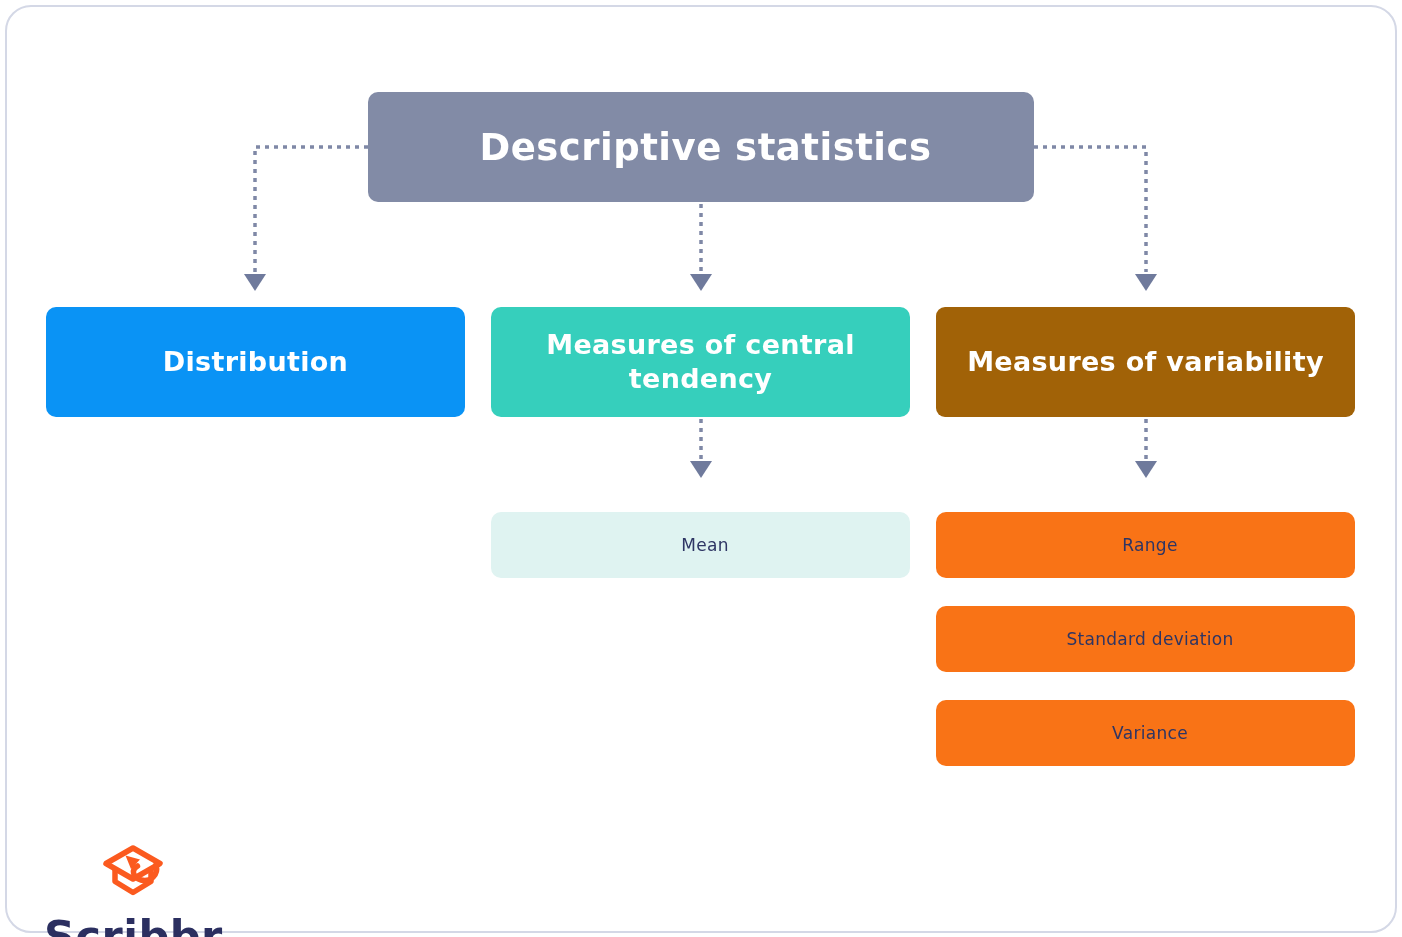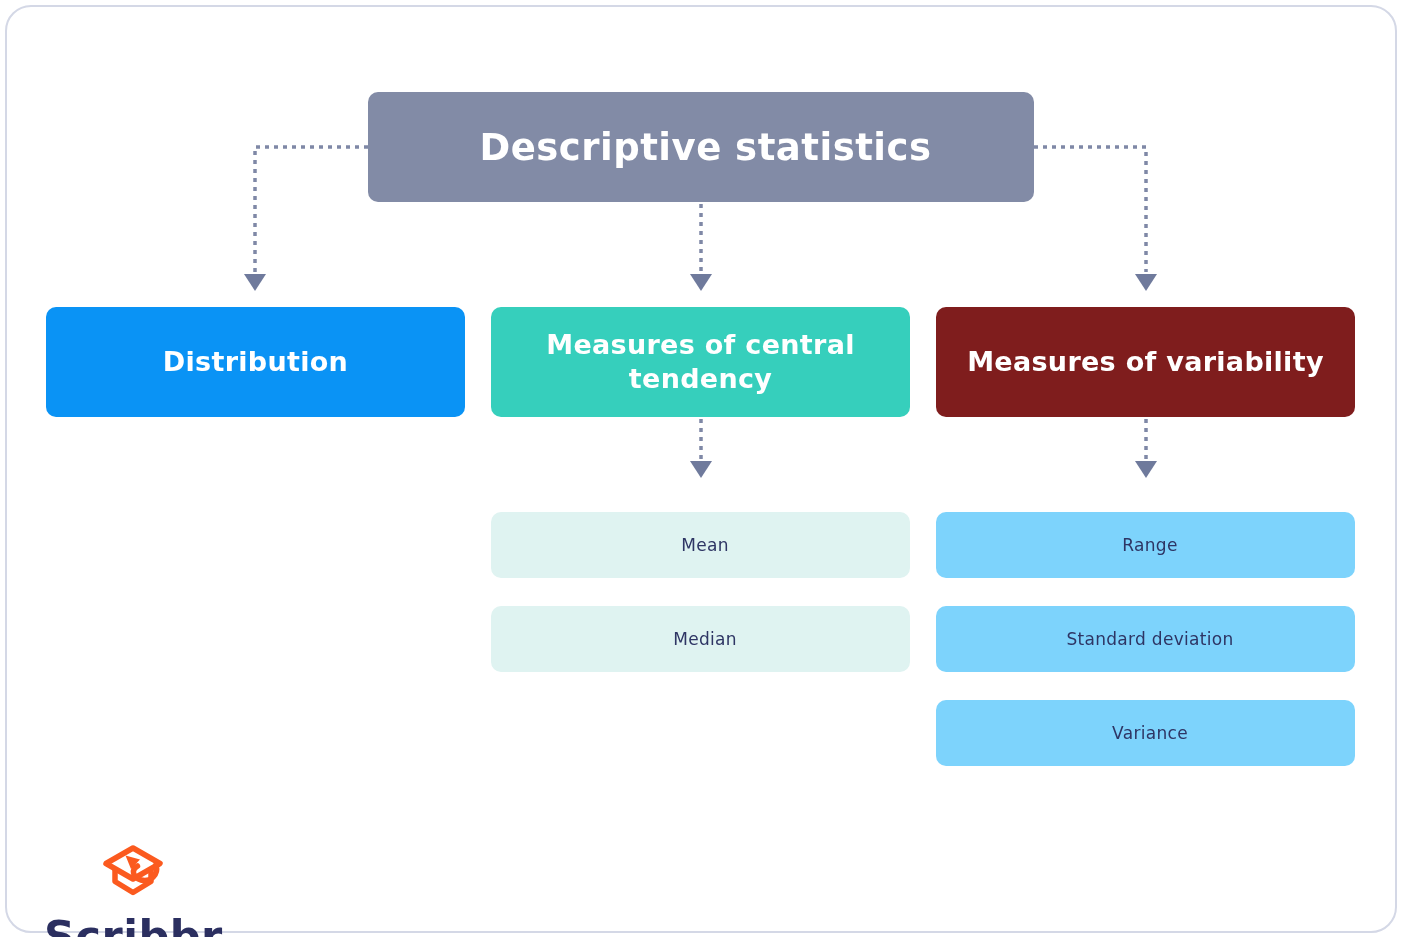--- a/index.html
+++ b/index.html
@@ -61,30 +61,30 @@
     width: 419px; height: 110px;
     color: #ffffff;
     font-size: 27px;
     font-weight: bold;
     line-height: 1.25;
     padding: 0 30px;
     letter-spacing: 0.3px;
   }
   .branch-blue   { left: 46px;  background: #0a93f5; }
   .branch-teal   { left: 491px; background: #36cfbc; }
-  .branch-purple { left: 936px; background: #7f1d1d; }
+  .branch-purple { left: 936px; background: #a16207; border-radius: 9px; }
 
   .child-box {
     width: 419px; height: 66px;
     color: #2e3564;
     font-size: 17px;
     letter-spacing: 0.3px;
   }
   .child-teal { left: 491px; background: #dff3f1; }
-  .child-pink { left: 936px; background: #7dd3fc; }
+  .child-pink { left: 936px; background: #f97316; }
 
   .logo {
     position: absolute;
     left: 44px; top: 843px;
     display: flex;
     align-items: center;
     gap: 14px;
     flex-direction: column;
   }
   .logo-text {
@@ -131,23 +131,20 @@
   <div class="box branch-box branch-blue">
     <span>Distribution</span>
   </div>
   <div class="box branch-box branch-purple">
     <span>Measures of variability</span>
   </div>
 
   <div class="box child-box child-teal" style="top:512px">
     <span>Mean</span>
   </div>
-  <div class="box child-box child-teal" style="top:606px">
-    <span>Median</span>
-  </div>
 
   <div class="box child-box child-pink" style="top:512px">
     <span>Range</span>
   </div>
   <div class="box child-box child-pink" style="top:606px">
     <span>Standard deviation</span>
   </div>
   <div class="box child-box child-pink" style="top:700px">
     <span>Variance</span>
   </div>

